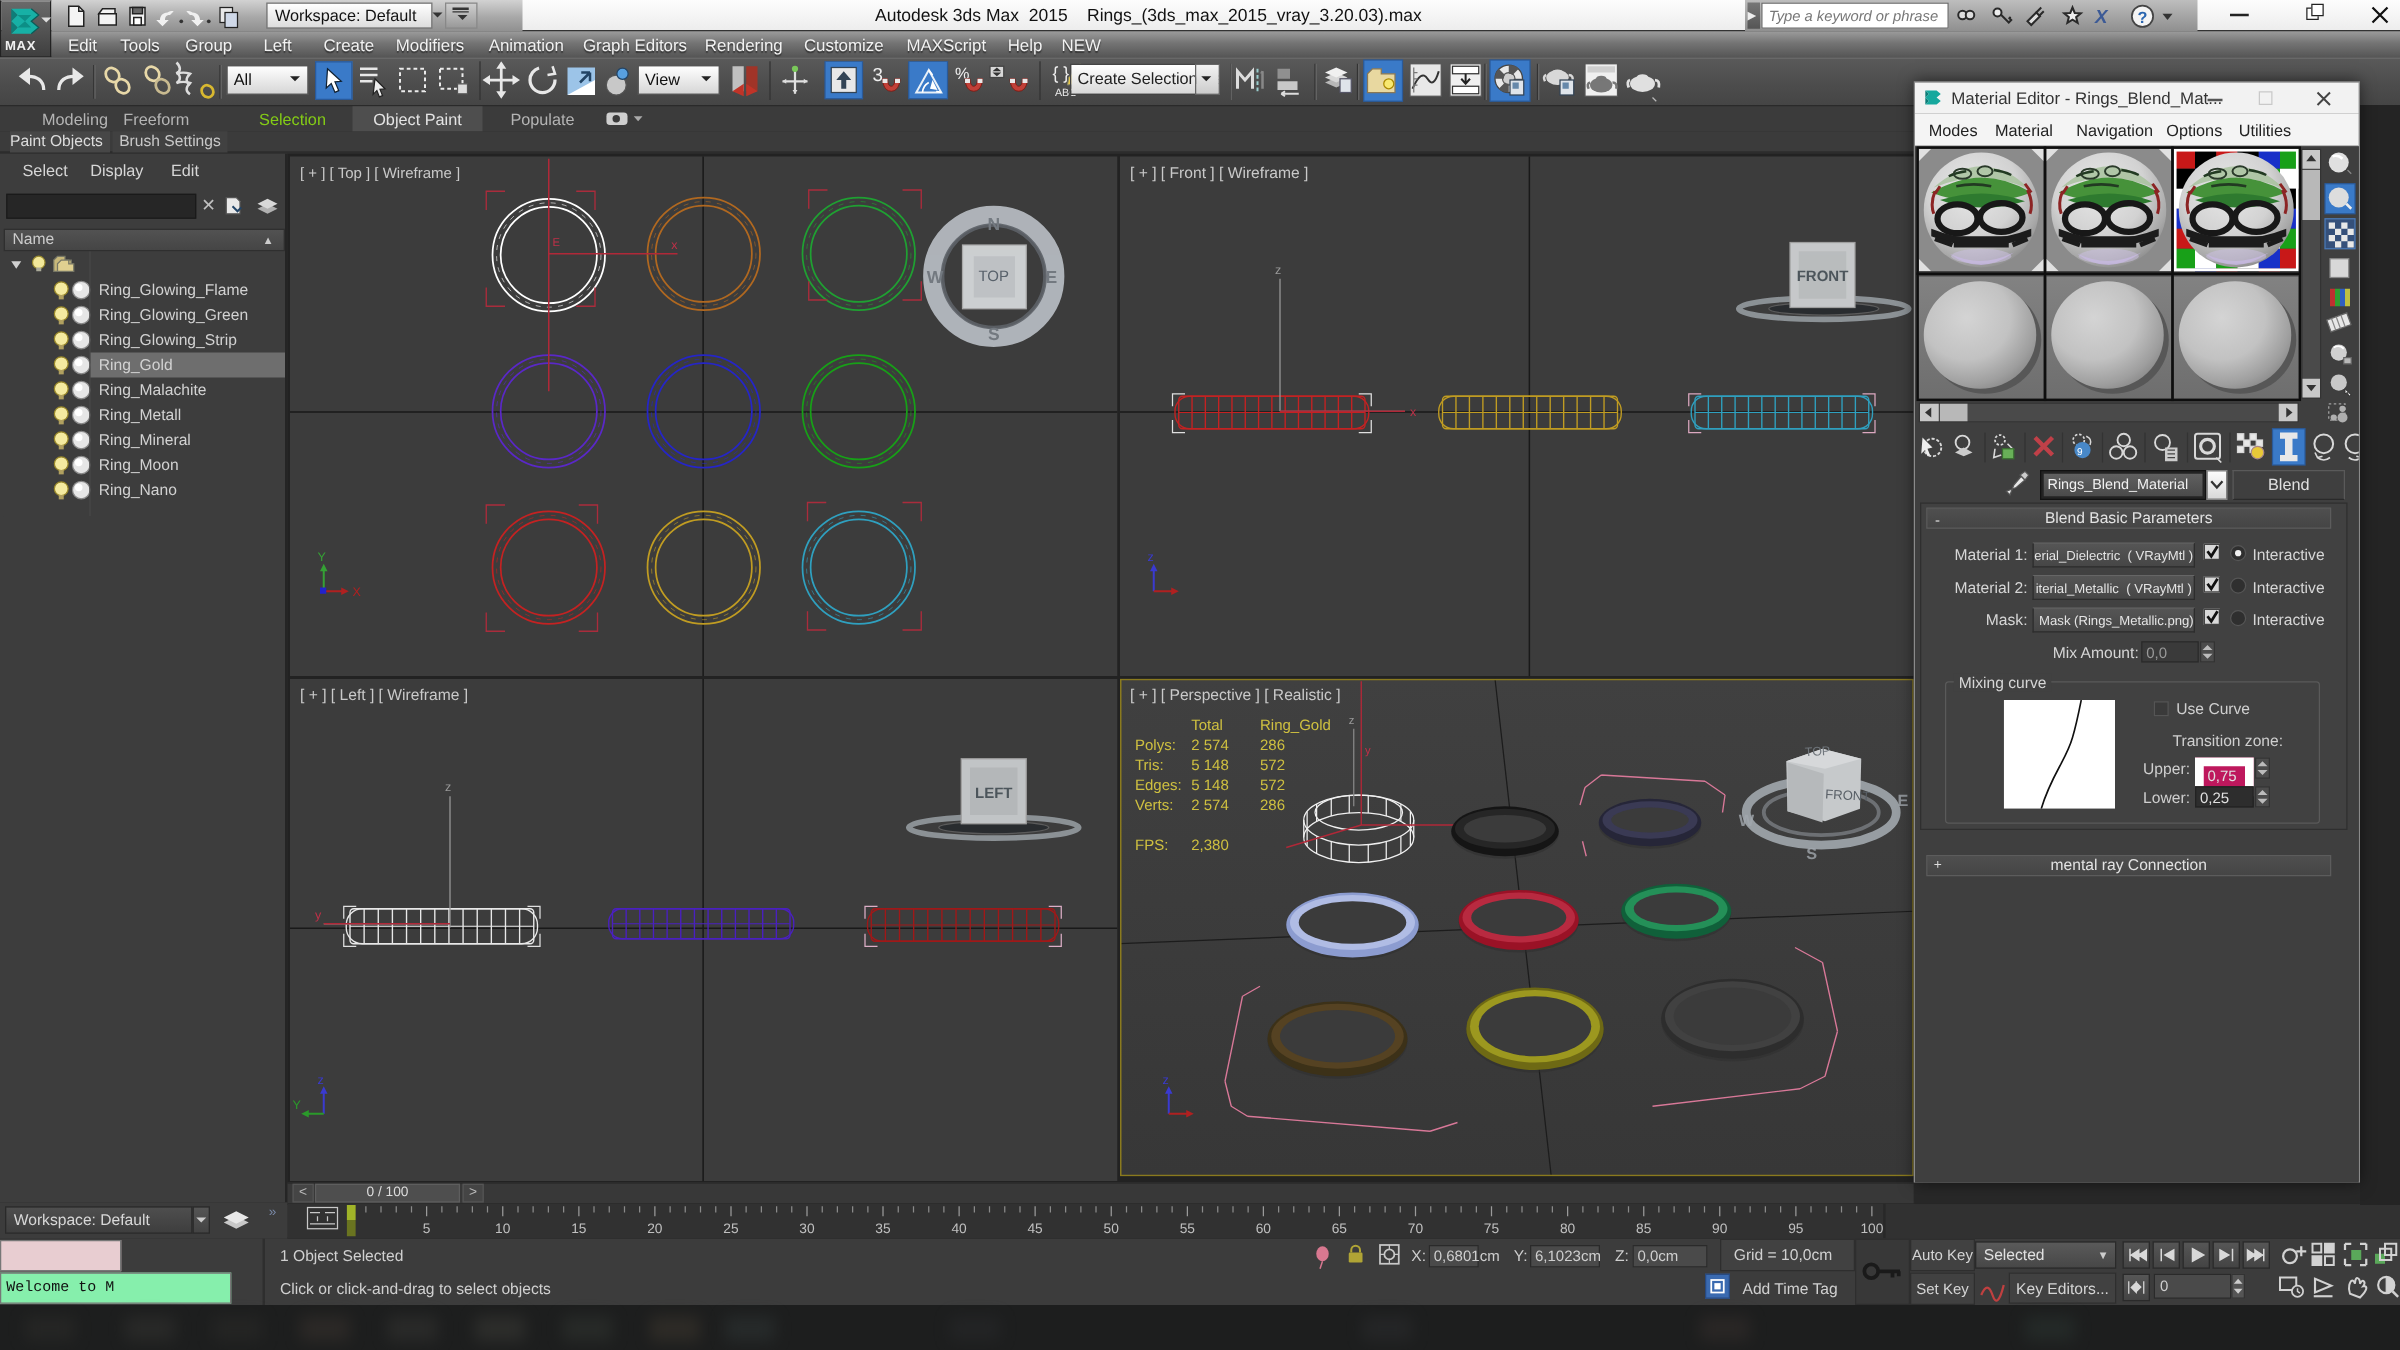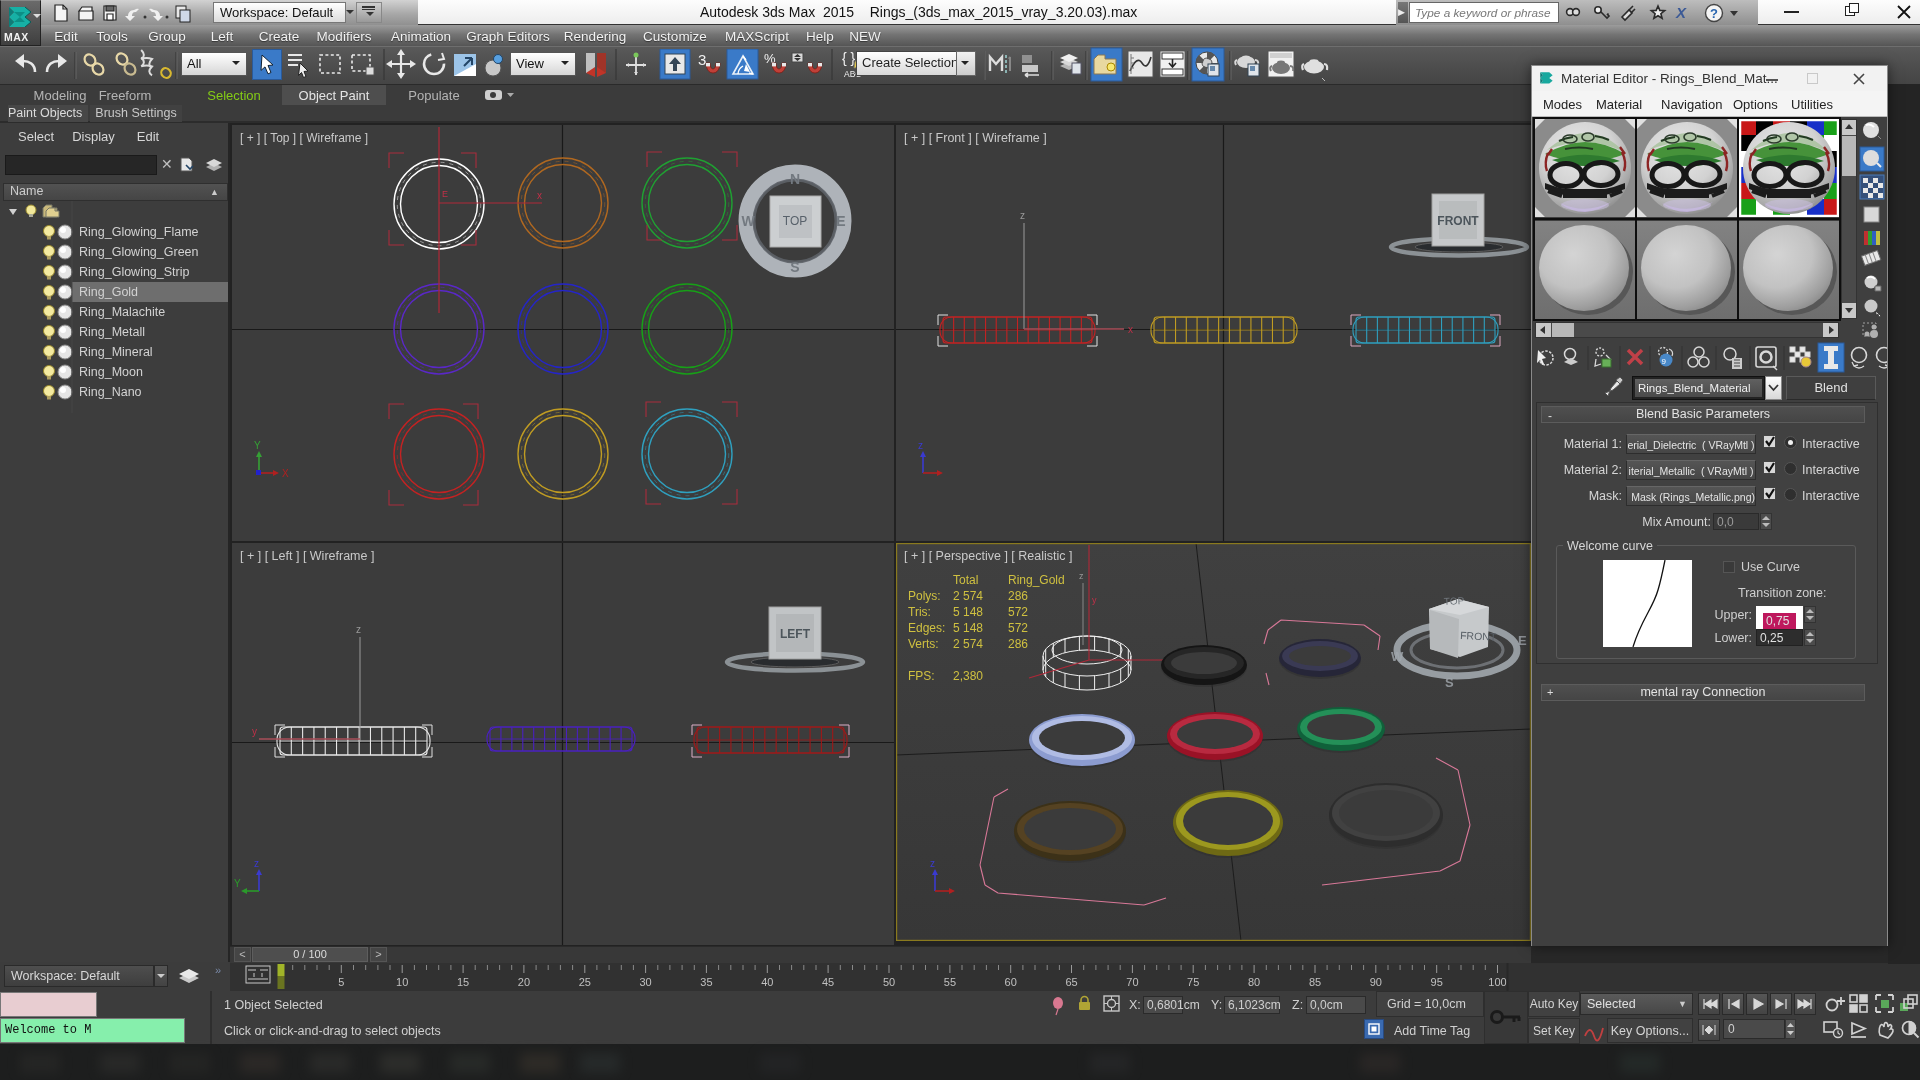--- a/index.html
+++ b/index.html
@@ -975,21 +975,21 @@
 <svg class="a" style="left:1489px;top:1005px" width="36" height="24">
     <circle cx="8" cy="12" r="5.5" fill="none" stroke="#1a1a1a" stroke-width="3"></circle>
     <path d="M13 12h18M25 12v5M30 12v4" stroke="#1a1a1a" stroke-width="3"></path>
   </svg>
 <div class="a" style="left:1528px;top:991px;width:52px;height:26px;background:#414141;border:1px solid #2e2e2e;color:#d4d4d4;font-size:12px;text-align:center;padding-top:5px;white-space:nowrap">Auto Key</div>
 <div class="a" style="left:1528px;top:1018px;width:52px;height:26px;background:#414141;border:1px solid #2e2e2e;color:#d4d4d4;font-size:12px;text-align:center;padding-top:5px;white-space:nowrap">Set Key</div>
 <div class="a" style="left:1580px;top:993px;width:113px;height:22px;background:linear-gradient(#5a5a5a,#474747);border:1px solid #2a2a2a;color:#e0e0e0;font-size:12.5px;padding:3px 0 0 6px">Selected<span style="position:absolute;right:5px;top:5px;font-size:9px;color:#ccc">▼</span></div>
 <svg class="a" style="left:1583px;top:1020px" width="24" height="22">
     <path d="M2 16q5-12 9 0t9-8" fill="none" stroke="#c04040" stroke-width="1.8"></path>
   </svg>
-<div class="a" style="left:1607px;top:1018px;width:86px;height:25px;background:#414141;border:1px solid #2e2e2e;color:#d4d4d4;font-size:12.5px;text-align:center;padding-top:5px">Key Options...</div>
+<div class="a" style="left:1607px;top:1018px;width:86px;height:25px;background:#414141;border:1px solid #2e2e2e;color:#d4d4d4;font-size:12.5px;text-align:center;padding-top:5px">Key Editors...</div>
 <div class="a" style="left:1698px;top:993px;width:22px;height:22px;background:linear-gradient(#565656,#444);border:1px solid #2a2a2a"></div>
 <svg class="a" style="left:1699px;top:994px" width="20" height="20" viewBox="0 0 20 20">
     <path d="M5 5v10M18 6l-6 4 6 4zM12 6l-6 4 6 4z" fill="#d8d8d8" stroke="#d8d8d8" stroke-width="1.2"></path>
   </svg>
 <div class="a" style="left:1722px;top:993px;width:22px;height:22px;background:linear-gradient(#565656,#444);border:1px solid #2a2a2a"></div>
 <svg class="a" style="left:1723px;top:994px" width="20" height="20" viewBox="0 0 20 20">
     <path d="M6 5v10M16 6l-7 4 7 4z" fill="#d8d8d8" stroke="#d8d8d8" stroke-width="1.2"></path>
   </svg>
 <div class="a" style="left:1746px;top:993px;width:22px;height:22px;background:linear-gradient(#565656,#444);border:1px solid #2a2a2a"></div>
 <svg class="a" style="left:1747px;top:994px" width="20" height="20" viewBox="0 0 20 20">
@@ -1446,21 +1446,21 @@
   </svg>
 <div class="a" style="left:1784px;top:488px;width:13px;height:13px;border-radius:50%;background:#2f2f2f;border:1px solid #555"></div>
 <div class="a" style="left:1802px;top:489px;color:#d6d6d6;font-size:12.5px">Interactive</div>
 <div class="a" style="left:1711px;top:515px;transform:translateX(-100%);color:#d6d6d6;font-size:12.5px">Mix Amount:</div>
 <div class="a" style="left:1713px;top:513px;width:46px;height:17px;background:#3a3a3a;border:1px solid #2a2a2a;color:#9a9a9a;font-size:12px;padding:1px 0 0 3px">0,0</div>
 <div class="a" style="left:1760px;top:513px;width:12px;height:17px;background:#4c4c4c;border:1px solid #333"></div>
 <svg class="a" style="left:1761px;top:514px" width="10" height="15">
     <path d="M1 6l4-4 4 4zM1 9l4 4 4-4z" fill="#bbb"></path>
   </svg>
 <div class="a" style="left:1556px;top:545px;width:300px;height:114px;border:1px solid #5a5a5a;border-radius:3px"></div>
-<div class="a" style="left:1563px;top:539px;background:#414141;padding:0 4px;color:#d6d6d6;font-size:12.5px">Welcome curve</div>
+<div class="a" style="left:1563px;top:539px;background:#414141;padding:0 4px;color:#d6d6d6;font-size:12.5px">Mixing curve</div>
 <svg class="a" style="left:1603px;top:560px" width="89" height="87">
     <rect width="89" height="87" fill="#fff"></rect>
 <path d="M30 87 C38 60 50 48 55 30 C58 20 60 10 62 0" fill="none" stroke="#111" stroke-width="1.3"></path>
   </svg>
 <div class="a" style="left:1723px;top:561px;width:12px;height:12px;background:#3a3a3a;border:1px solid #555"></div>
 <div class="a" style="left:1741px;top:560px;color:#cfcfcf;font-size:12.5px">Use Curve</div>
 <div class="a" style="left:1738px;top:586px;color:#cfcfcf;font-size:12.5px">Transition zone:</div>
 <div class="a" style="left:1752px;top:608px;transform:translateX(-100%);color:#cfcfcf;font-size:12.5px">Upper:</div>
 <div class="a" style="left:1756px;top:606px;width:47px;height:17px;background:#be185d;border:7px solid #ffffff;color:#e0e0e0;font-size:12px;padding:1px 0 16px 3px">0,75</div>
 <div class="a" style="left:1804px;top:606px;width:12px;height:17px;background:#4c4c4c;border:1px solid #333"></div>

